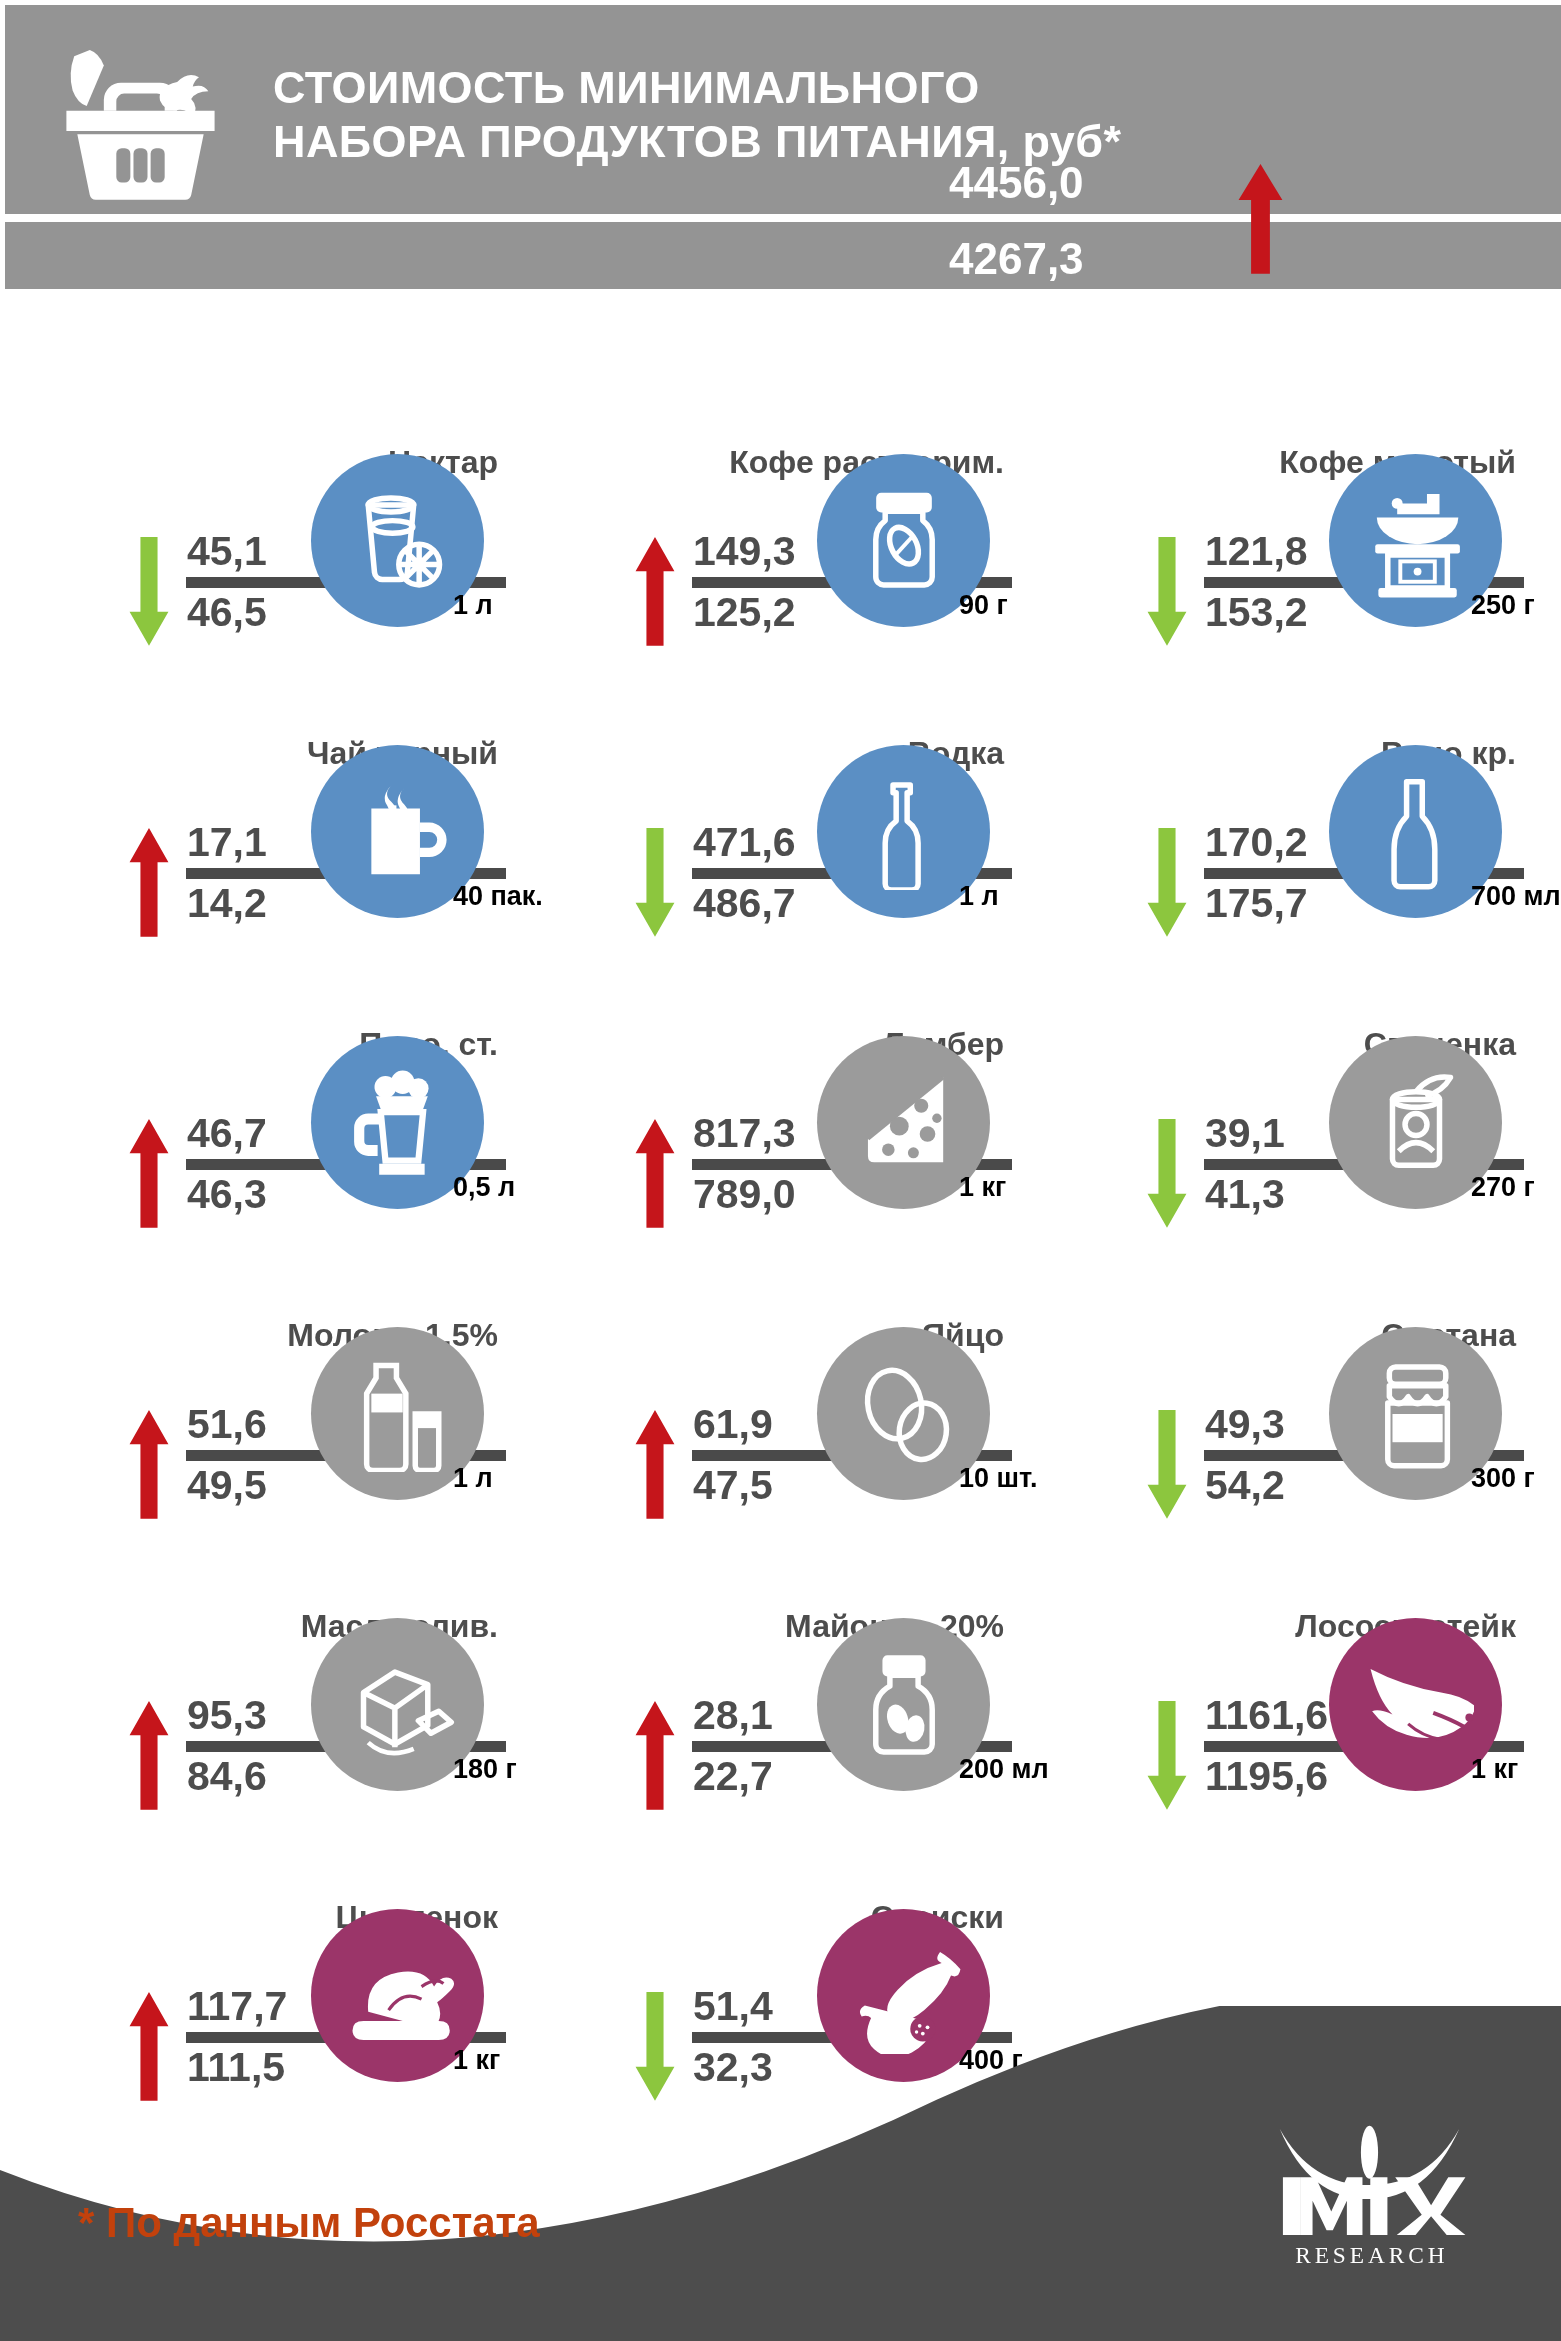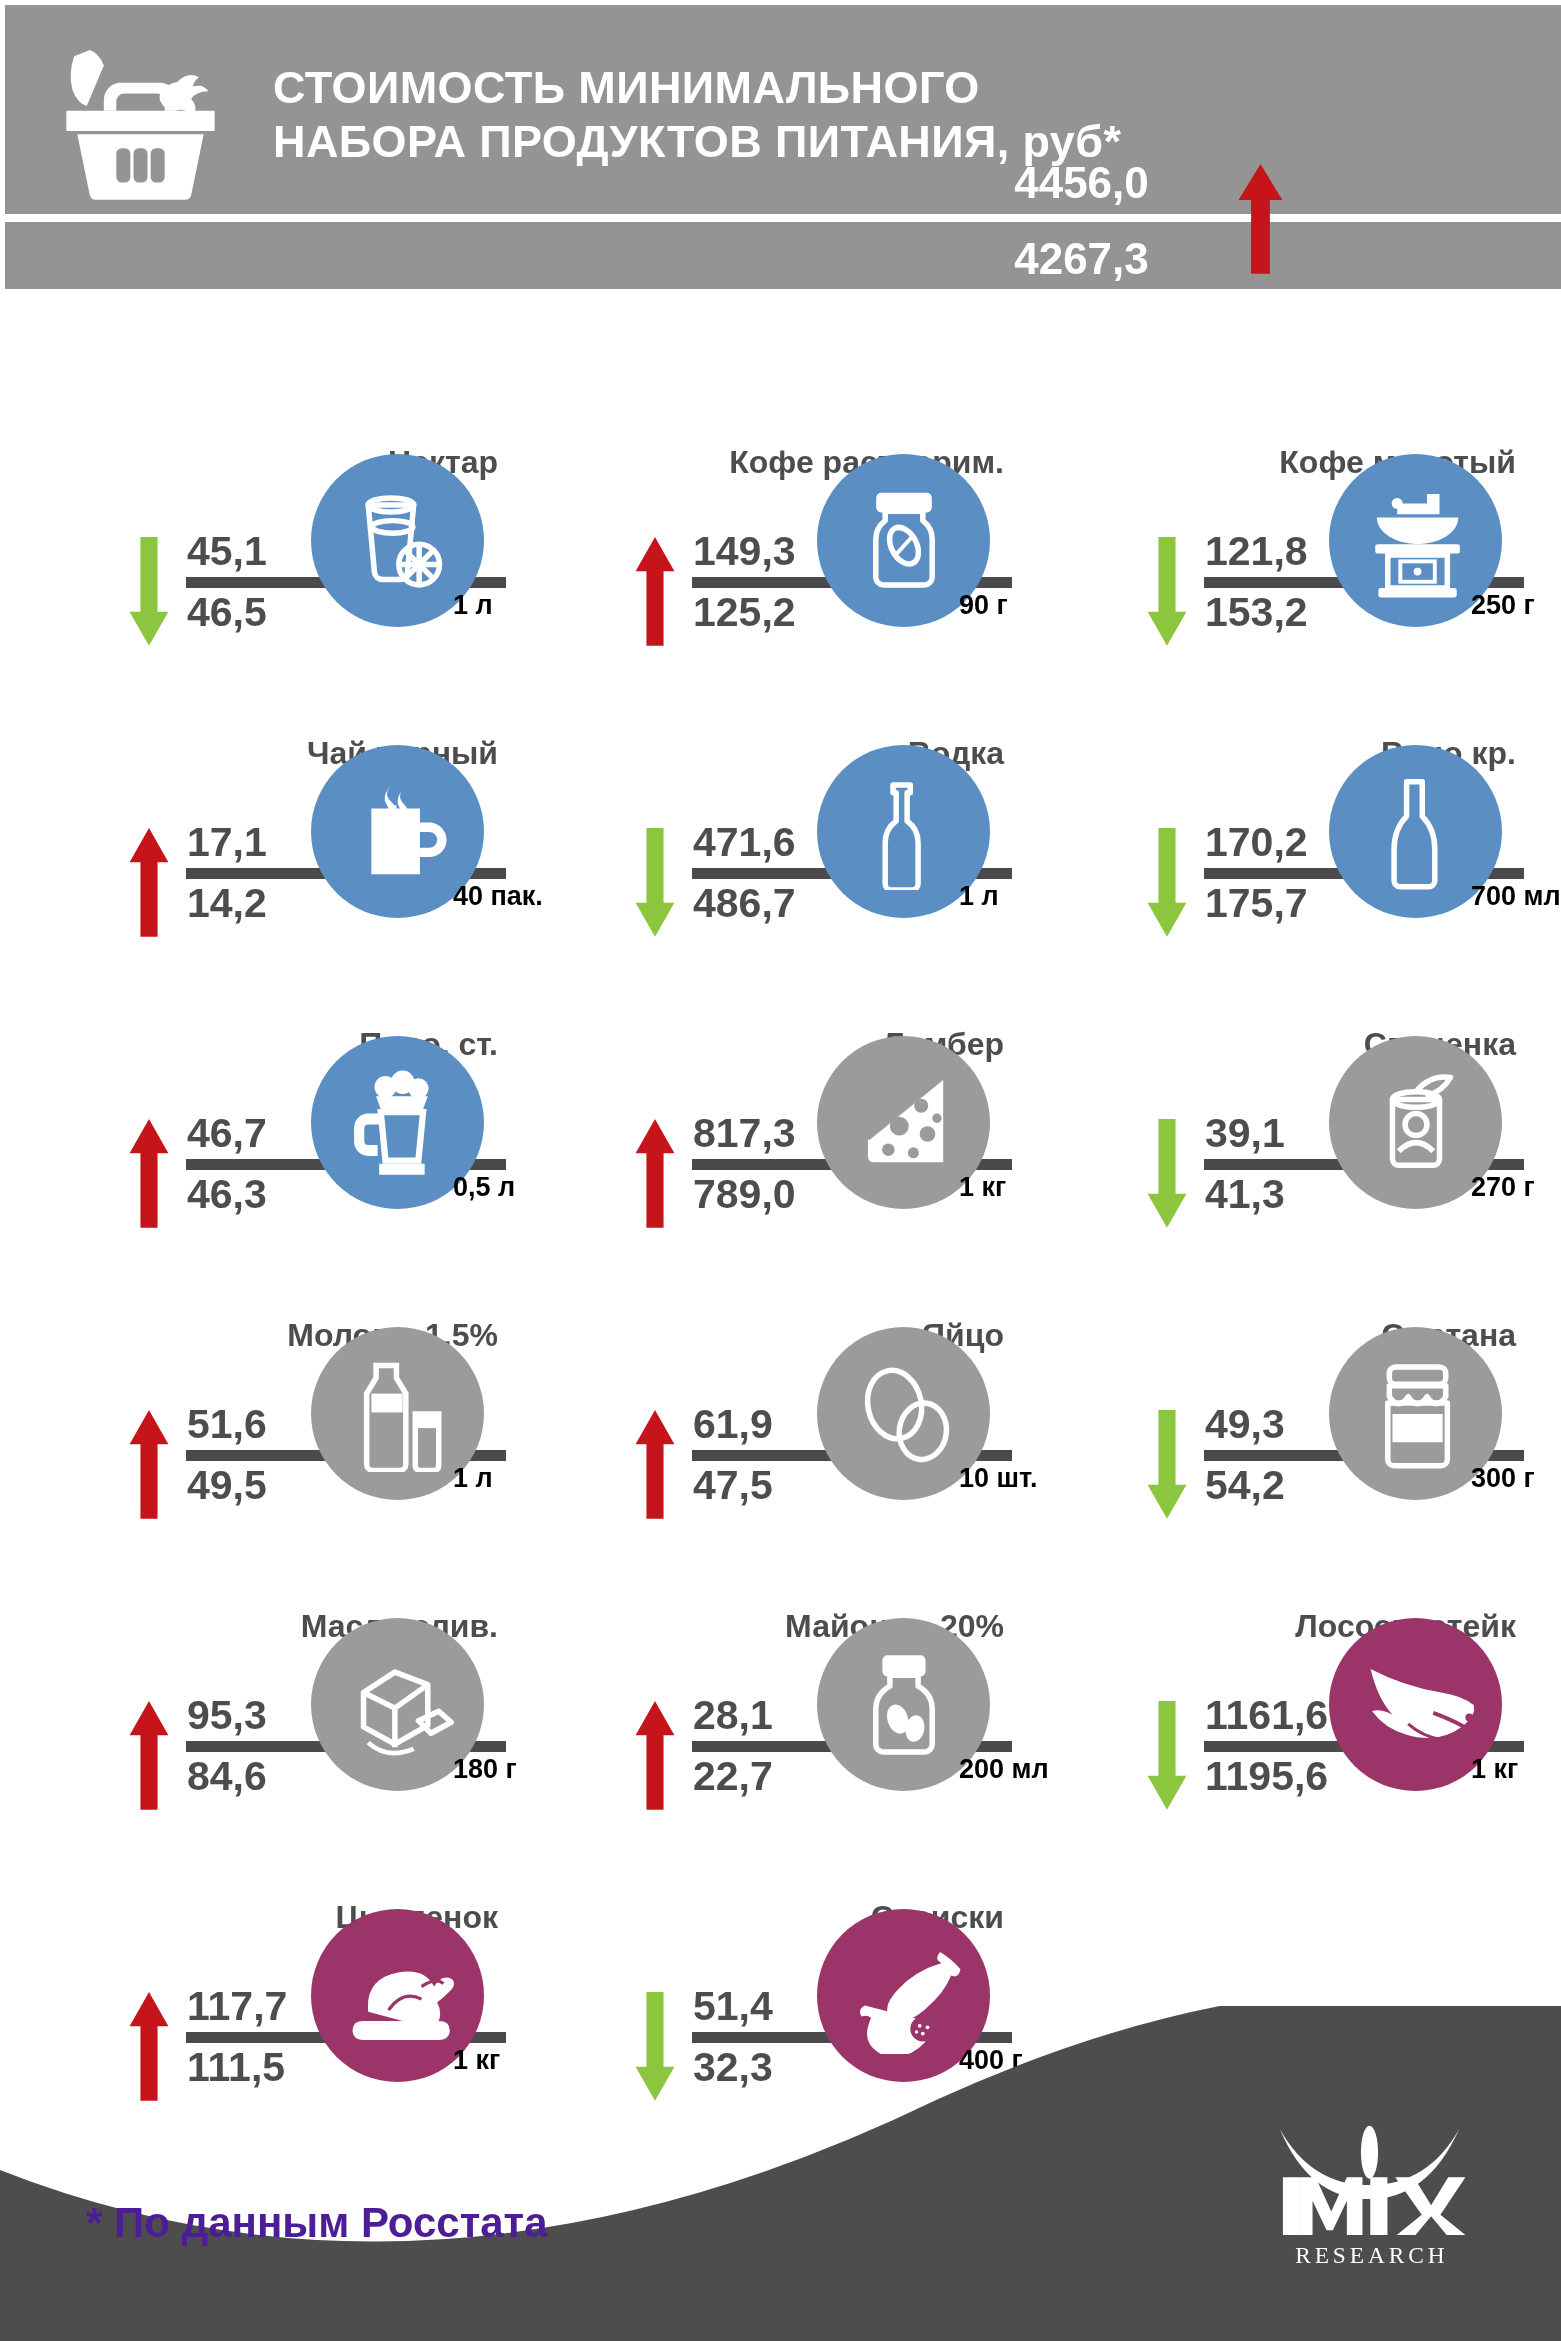--- a/index.html
+++ b/index.html
@@ -21,21 +21,21 @@
   .basket-icon { position:absolute; left:43px; top:39px; width:195px; height:164px; }
   .hdr-title {
     position:absolute; left:273px; top:61px; width:921px;
     color:#fff; font-weight:bold; font-size:45px; line-height:1.20;
     letter-spacing:0.4px;
   }
   .hdr-title span { display:block; white-space:nowrap; }
 
   .hdr-val {
     position:absolute; right:144px; color:#fff; font-weight:bold;
-    font-size:44px; text-align:center; width:265px;
+    font-size:44px; text-align:left; width:265px;
   }
   .hdr-val-top { top:158px; }
   .hdr-val-bot { top:234px; }
   .hdr-arrow { position:absolute; right:74px; top:164px; width:47px; height:109px; }
 
   
   .grid { position:absolute; left:0; top:437px; width:1561px; }
   .row { position:relative; height:291px; }
   .card { position:absolute; top:0; width:500px; height:281px; }
   .col0 { left:53px; }
@@ -71,22 +71,22 @@
 
   .unit {
     position:absolute; left:400px; top:153px; width:203px;
     font-size:27px; font-weight:bold; color:#000000; white-space:nowrap;
   }
 
   
   .footer { position:absolute; left:0; bottom:0; width:1561px; height:336px; }
   .footer svg.curve { position:absolute; left:0; top:0; width:1561px; height:336px; }
   .footer-note {
-    position:absolute; left:86px; bottom:95px;
-    color:#4c1d95; font-size:42px; font-weight:bold; white-space:nowrap;
+    position:absolute; left:78px; bottom:95px;
+    color:#c2410c; font-size:42px; font-weight:bold; white-space:nowrap;
   }
   .logo { position:absolute; right:94px; bottom:76px; width:195px; height:148px; }
 </style>
 </head>
 <body>
 
 <div class="header">
   <div class="hdr-band hdr-band-top"></div>
   <div class="hdr-band hdr-band-bot"></div>
 

